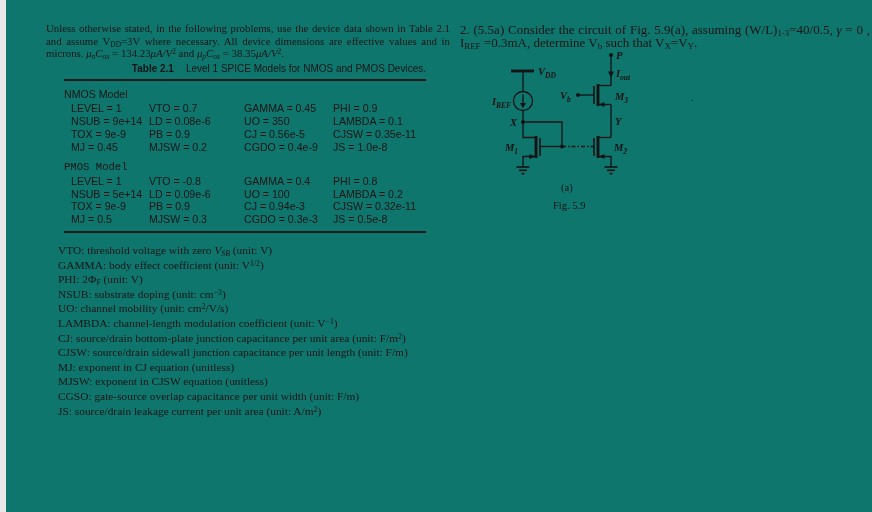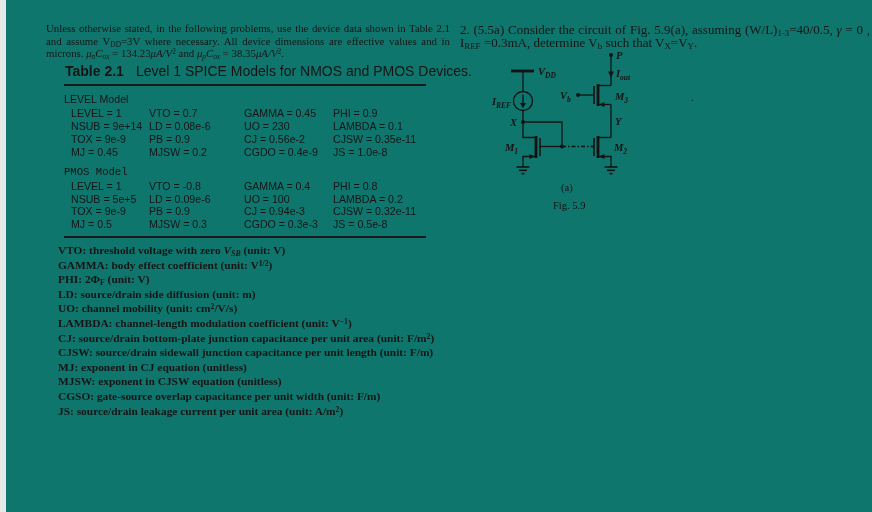--- a/index.html
+++ b/index.html
@@ -18,32 +18,32 @@
   .problem2{
     position:absolute;left:454px;top:11px;width:410px;
     font-size:13px;line-height:12.8px;text-align:justify;
   }
 
   
   .tblock{
     position:absolute;left:58px;top:62px;width:362px;
     font-family:"Liberation Sans",sans-serif;font-size:10.6px;
   }
-  .tbl-title{margin:1px 0 5px 1px;font-size:14px;white-space:nowrap;}
+  .tbl-title{margin:1px 0 5px 1px;font-size:10px;white-space:nowrap;text-align:right;}
   .tbl-title .ttl-bold{font-weight:bold;margin-right:12px;}
   .rule{border:none;border-top:2.4px solid #1a1a1a;margin:0;}
   .model-label{margin:7px 0 2px 0;}
   .model-label.second{margin-top:7px;font-family:Liberation Mono, monospace;}
   .prow{display:grid;grid-template-columns:78px 95px 89px 93px;margin-left:7px;line-height:12.9px;white-space:nowrap;}
   .rule.bottom{margin-top:5px;}
 
   
   .defs{
     position:absolute;left:52px;top:243px;width:400px;
-    font-size:11.4px;line-height:14.6px;white-space:nowrap;font-weight:bold;
+    font-size:11.4px;line-height:14.6px;white-space:nowrap;
   }
 
   
   .fig{position:absolute;left:478px;top:48px;width:215px;height:168px;}
   .fig svg{display:block;}
   .fig text{font-family:"Liberation Serif",serif;font-style:italic;font-weight:bold;font-size:10.5px;fill:#131313;}
   .fig .sub{font-size:7.5px;}
   .fig text.cap{font-style:normal;font-weight:normal;font-size:10.5px;}
   .fig .w{stroke:#131313;stroke-width:1.3;fill:none;}
   .fig .thick{stroke:#131313;stroke-width:2.8;fill:none;}
@@ -57,54 +57,54 @@
 
   <p class="intro">Unless otherwise stated, in the following problems, use the device data shown in Table 2.1 and assume V<sub>DD</sub>=3V where necessary. All device dimensions are effective values and in microns. <i>μ<sub>n</sub>C<sub>ox</sub></i> = 134.23<i>μA/V</i><sup>2</sup> and <i>μ<sub>p</sub>C<sub>ox</sub></i> = 38.35<i>μA/V</i><sup>2</sup>.</p>
 
   <p class="problem2">2. (5.5a) Consider the circuit of Fig. 5.9(a), assuming (W/L)<sub>1-3</sub>=40/0.5, <i>γ</i> = 0 , I<sub>REF</sub> =0.3mA, determine V<sub>b</sub> such that V<sub>X</sub>=V<sub>Y</sub>.</p>
 
   <div class="tblock">
     <div class="tbl-title">
       <span class="ttl-bold">Table 2.1</span><span>Level 1 SPICE Models for NMOS and PMOS Devices.</span>
     </div>
     <hr class="rule">
-    <div class="model-label">LEVEL Model</div>
+    <div class="model-label">NMOS Model</div>
     <div class="prow">
       <span>LEVEL = 1</span>
         <span>VTO = 0.7</span>
         <span>GAMMA = 0.45</span>
         <span>PHI = 0.9</span>
     </div>
     <div class="prow">
       <span>NSUB = 9e+14</span>
         <span>LD = 0.08e-6</span>
-        <span>UO = 230</span>
+        <span>UO = 350</span>
         <span>LAMBDA = 0.1</span>
     </div>
     <div class="prow">
       <span>TOX = 9e-9</span>
         <span>PB = 0.9</span>
-        <span>CJ = 0.56e-2</span>
+        <span>CJ = 0.56e-5</span>
         <span>CJSW = 0.35e-11</span>
     </div>
     <div class="prow">
       <span>MJ = 0.45</span>
         <span>MJSW = 0.2</span>
         <span>CGDO = 0.4e-9</span>
         <span>JS = 1.0e-8</span>
     </div>
     <div class="model-label second">PMOS Model</div>
     <div class="prow">
       <span>LEVEL = 1</span>
         <span>VTO = -0.8</span>
         <span>GAMMA = 0.4</span>
         <span>PHI = 0.8</span>
     </div>
     <div class="prow">
-      <span>NSUB = 5e+5</span>
+      <span>NSUB = 5e+14</span>
         <span>LD = 0.09e-6</span>
         <span>UO = 100</span>
         <span>LAMBDA = 0.2</span>
     </div>
     <div class="prow">
       <span>TOX = 9e-9</span>
         <span>PB = 0.9</span>
         <span>CJ = 0.94e-3</span>
         <span>CJSW = 0.32e-11</span>
     </div>
@@ -114,21 +114,21 @@
         <span>CGDO = 0.3e-3</span>
         <span>JS = 0.5e-8</span>
     </div>
     <hr class="rule bottom">
   </div>
 
   <div class="defs">
     <div>VTO: threshold voltage with zero <i>V<sub>SB</sub></i> (unit: V)</div>
     <div>GAMMA: body effect coefficient (unit: V<sup>1/2</sup>)</div>
     <div>PHI: 2Φ<sub>F</sub> (unit: V)</div>
-    <div>LD: source/drain side diffusion (unit: m)</div>
+    <div>NSUB: substrate doping (unit: cm<sup>−3</sup>)</div>
     <div>UO: channel mobility (unit: cm<sup>2</sup>/V/s)</div>
     <div>LAMBDA: channel-length modulation coefficient (unit: V<sup>−1</sup>)</div>
     <div>CJ: source/drain bottom-plate junction capacitance per unit area (unit: F/m<sup>2</sup>)</div>
     <div>CJSW: source/drain sidewall junction capacitance per unit length (unit: F/m)</div>
     <div>MJ: exponent in CJ equation (unitless)</div>
     <div>MJSW: exponent in CJSW equation (unitless)</div>
     <div>CGSO: gate-source overlap capacitance per unit width (unit: F/m)</div>
     <div>JS: source/drain leakage current per unit area (unit: A/m<sup>2</sup>)</div>
   </div>
 

